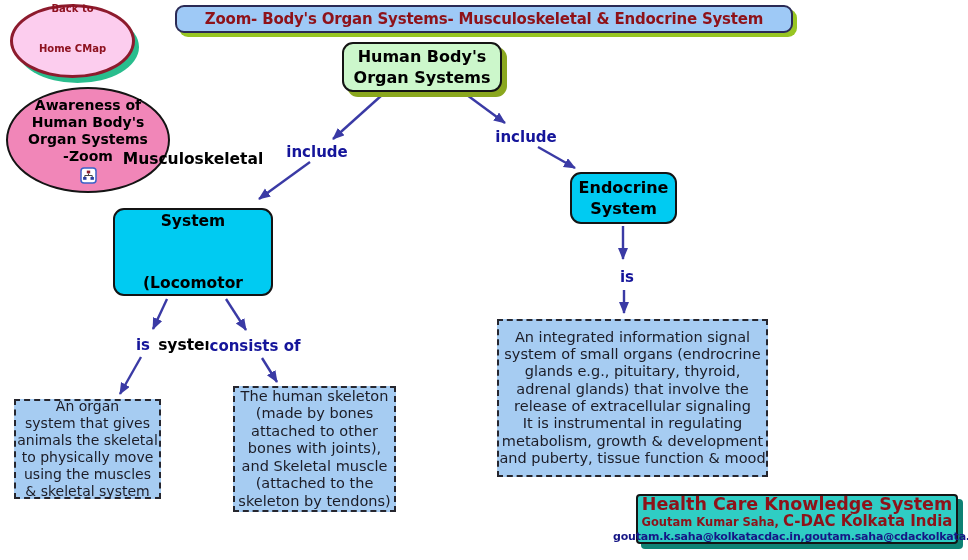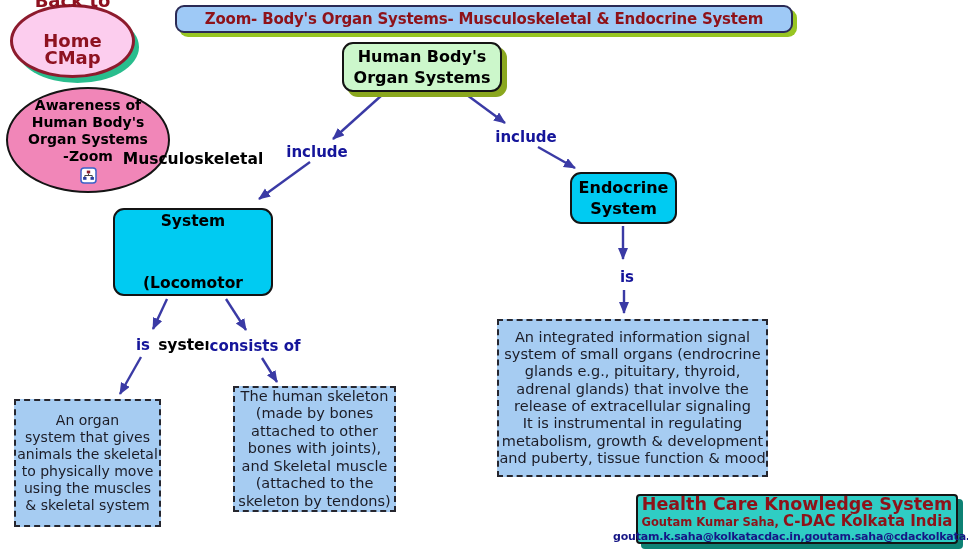--- a/index.html
+++ b/index.html
@@ -23,36 +23,36 @@
 
   .title-bar{left:175px;top:5px;width:618px;height:28px;background:var(--title-fill);
     border:2px solid var(--title-border);border-radius:9px;box-shadow:4px 4px 0 var(--title-shadow);
     display:flex;align-items:center;justify-content:center;color:var(--title-text);
     font-weight:bold;font-size:15px;white-space:nowrap;letter-spacing:-0.2px;}
 
   .ellipse{border-radius:50%;display:flex;flex-direction:column;align-items:center;justify-content:center;
     text-align:center;font-weight:bold;}
   .ellipse.back-home{left:10px;top:4px;width:125px;height:74px;background:var(--pink1-fill);
     border:3px solid var(--pink1-border);box-shadow:5px 6px 0 -1px var(--pink1-shadow);
-    color:var(--pink1-text);font-size:18px;line-height:17px;gap:23px;}
+    color:var(--pink1-text);font-size:10px;line-height:17px;gap:23px;}
   .ellipse.awareness{left:6px;top:87px;width:164px;height:106px;background:var(--pink2-fill);
     border:2px solid var(--node-border);color:#000;font-size:14px;line-height:17px;}
   .cmap-icon{margin-top:2px;display:block;}
 
   .node{border:2px solid var(--node-border);border-radius:11px;display:flex;flex-direction:column;
     align-items:center;justify-content:center;text-align:center;font-weight:bold;color:#000;}
   .node.green{left:342px;top:42px;width:160px;height:50px;background:var(--green-fill);
     box-shadow:5px 5px 0 var(--green-shadow);font-size:16px;line-height:21px;}
   .node.cyan{background:var(--cyan-fill);}
   .node.musculo{left:113px;top:208px;width:160px;height:88px;font-size:15.5px;line-height:21px;gap:41px;}
   .node.endo{left:570px;top:172px;width:107px;height:52px;font-size:16px;line-height:21px;}
 
   .defbox{background:var(--dashed-fill);border:2px dashed var(--dashed-border);color:var(--dashed-text);
     display:flex;flex-direction:column;align-items:center;justify-content:center;text-align:center;}
-  .defbox.left{left:14px;top:399px;width:147px;height:128px;font-size:14px;line-height:17px;}
+  .defbox.left{left:14px;top:399px;width:147px;height:100px;font-size:14px;line-height:17px;}
   .defbox.mid{left:233px;top:386px;width:163px;height:126px;font-size:14.5px;line-height:17.5px;}
   .defbox.right{left:497px;top:319px;width:271px;height:158px;font-size:14.5px;line-height:17.3px;}
 
   .link-label{font-weight:bold;color:var(--label-navy);font-size:15px;white-space:nowrap;
     transform:translate(-50%,-50%);background:#fff;padding:0 1px;}
 
   .footer{left:636px;top:494px;width:322px;height:50px;background:var(--health-fill);
     border:2px solid var(--node-border);border-radius:4px;box-shadow:5px 5px 0 var(--health-shadow);
     display:flex;flex-direction:column;align-items:center;justify-content:center;text-align:center;}
   .footer .t1{color:var(--health-title);font-weight:bold;font-size:17.5px;line-height:20px;white-space:nowrap;}

